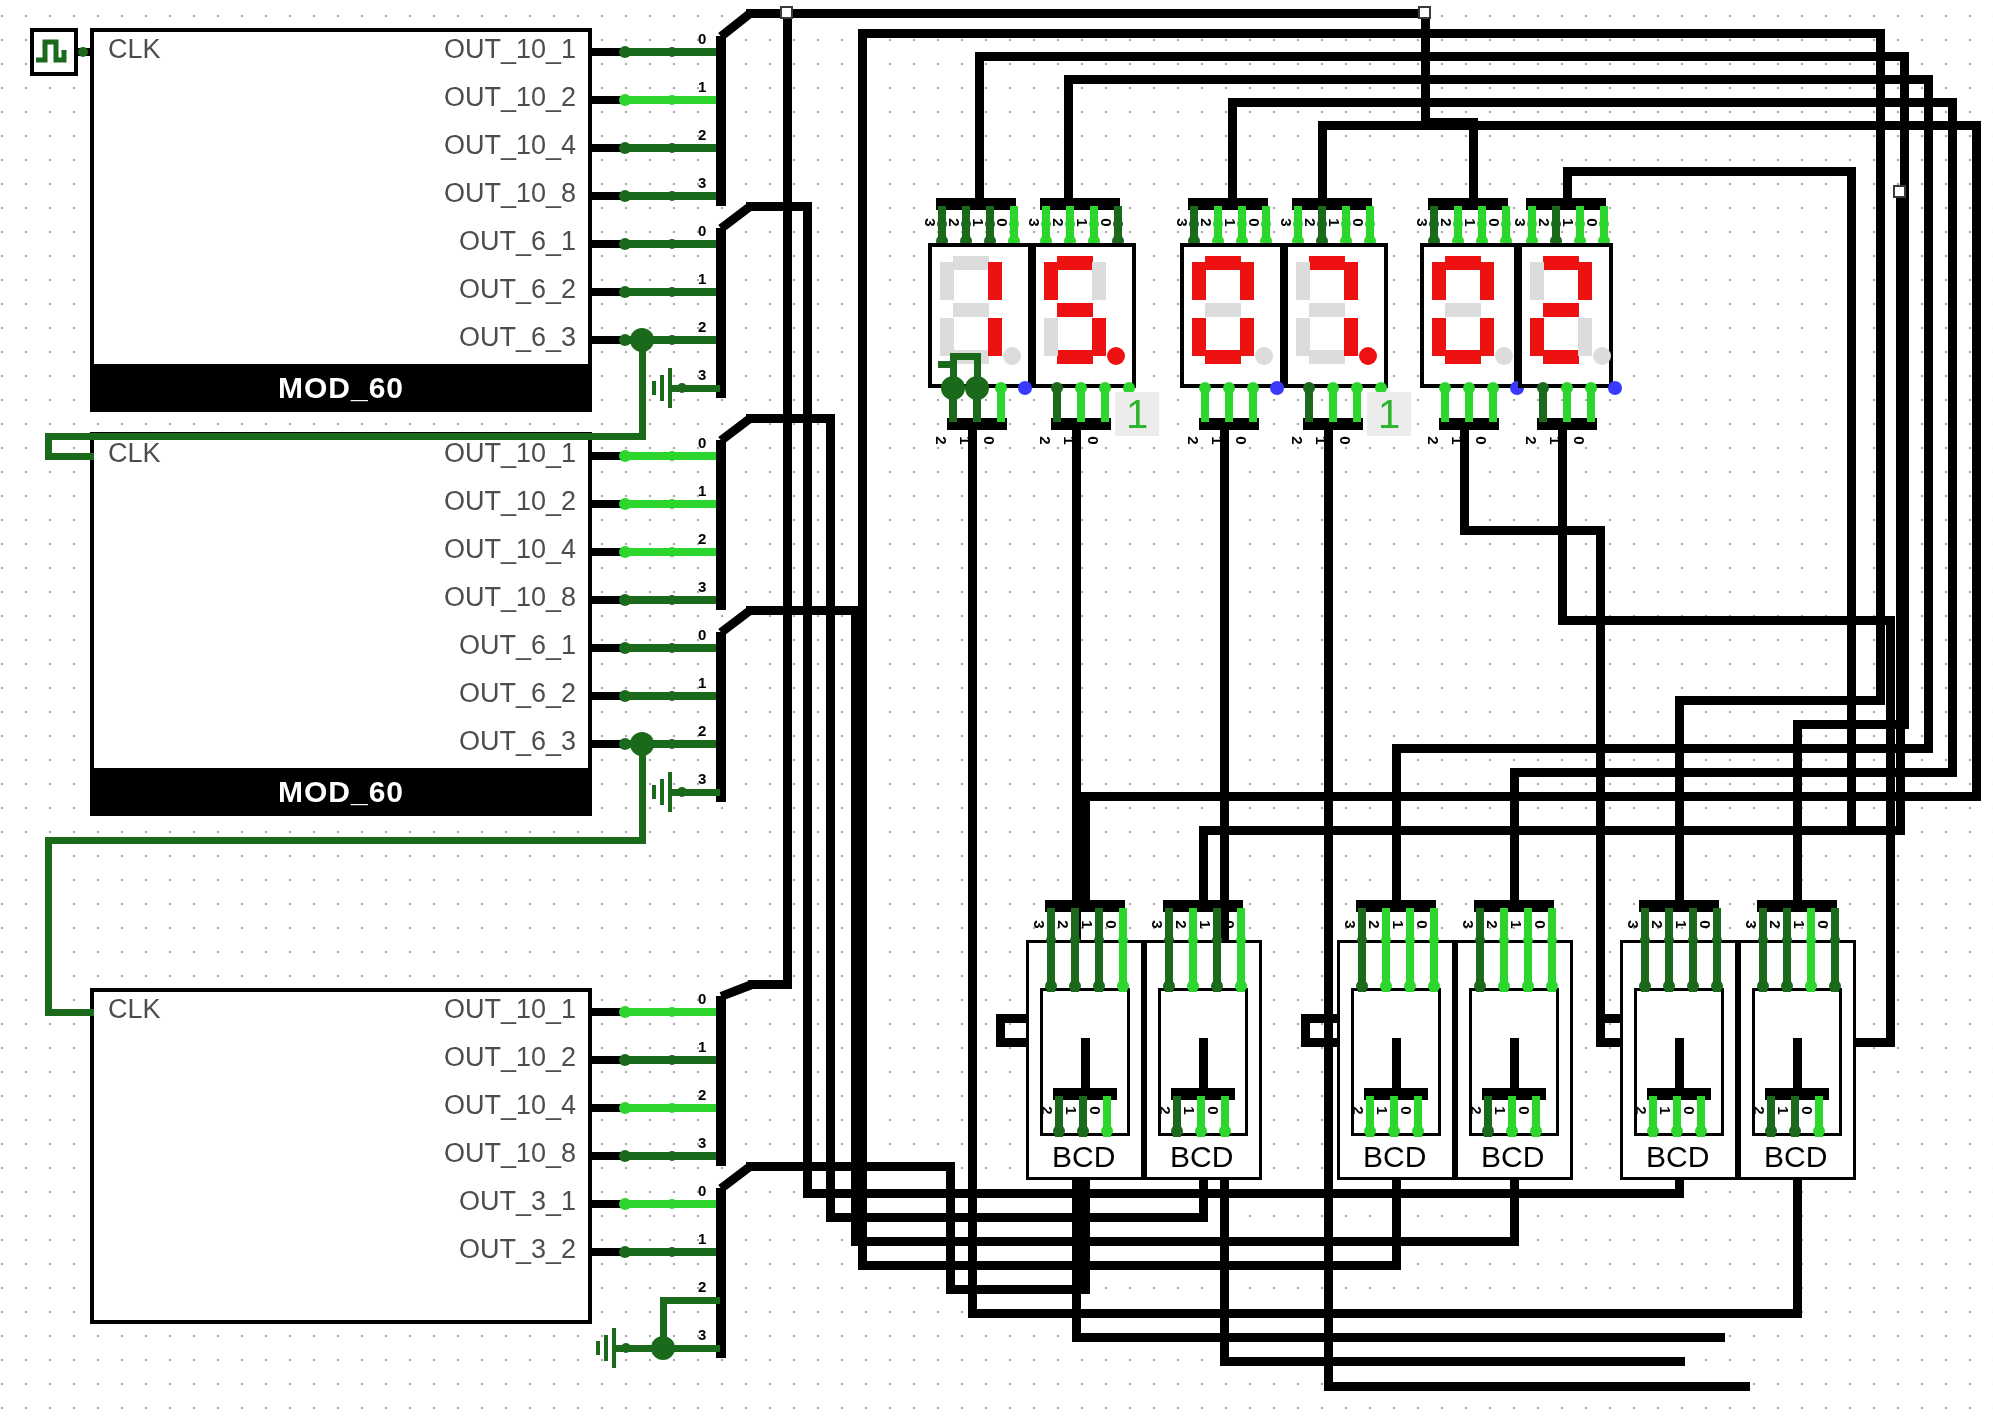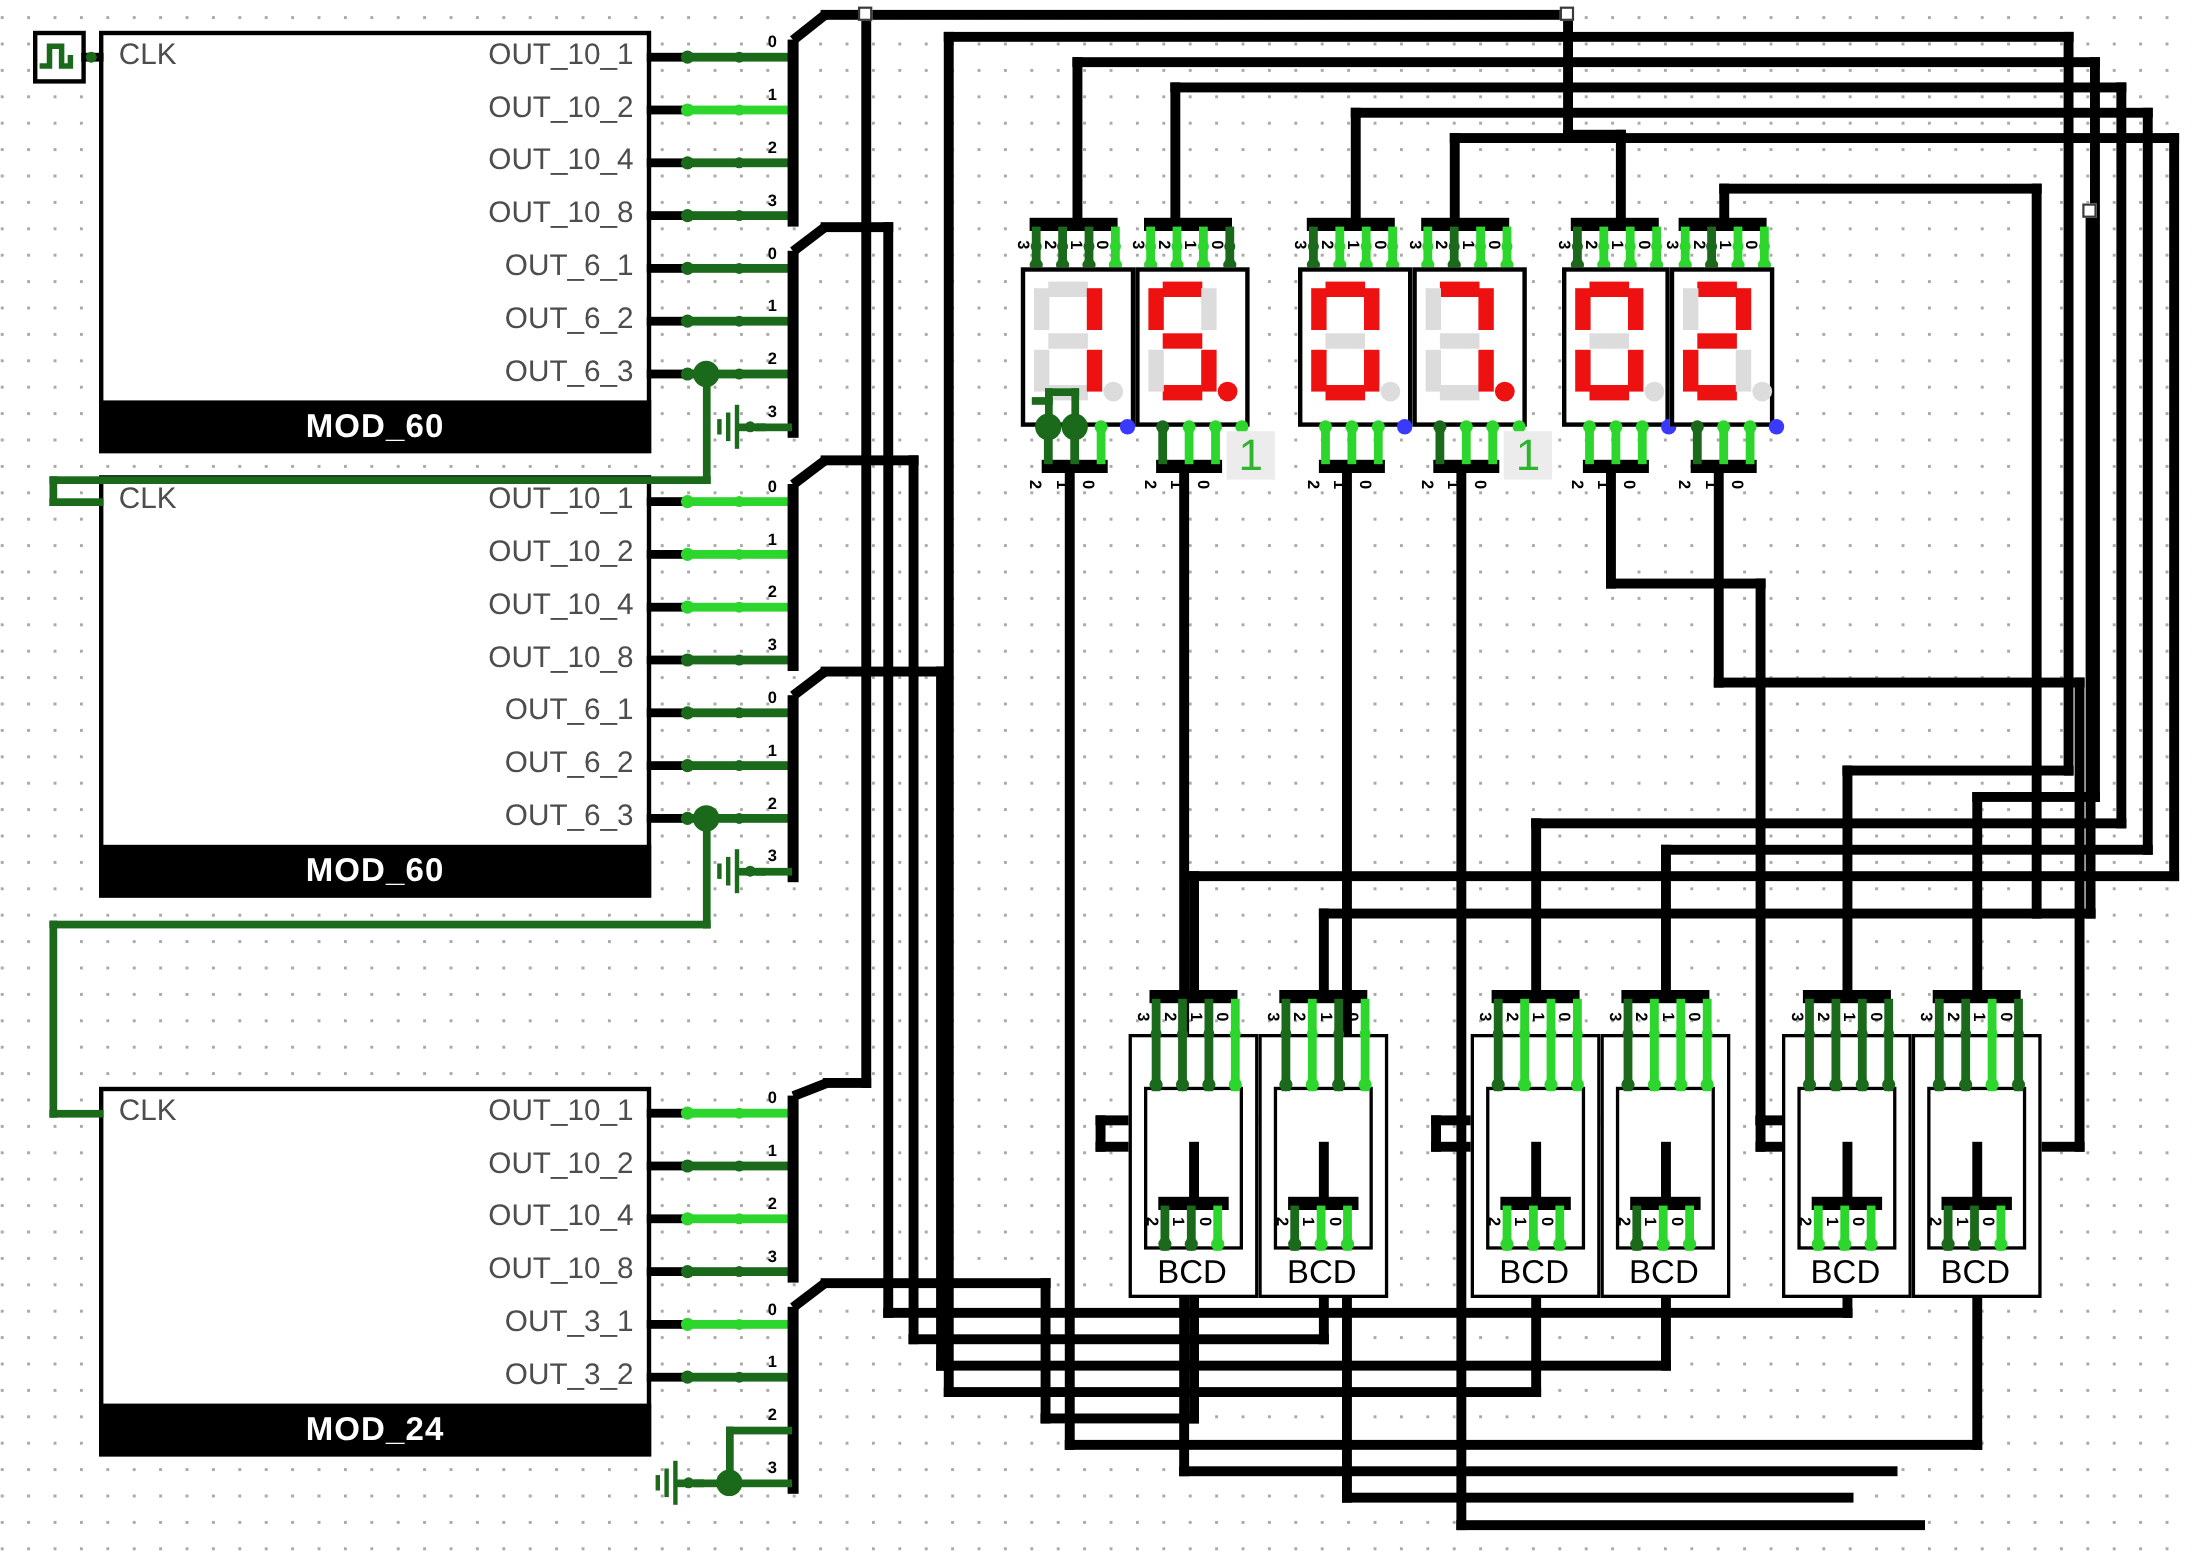--- a/index.html
+++ b/index.html
@@ -195,21 +195,20 @@
     <div style="position: absolute; left: 588px; top: 692px; width: 41px; height: 8px; background: rgb(0, 0, 0);"></div>
     <div style="position: absolute; left: 621px; top: 692px; width: 99px; height: 8px; background: rgb(27, 105, 27);"></div>
     <div style="position: absolute; left: 619px; top: 690px; width: 12px; height: 12px; background: rgb(27, 105, 27); border-radius: 50%;"></div>
     <div style="position: absolute; left: 667px; top: 691px; width: 10px; height: 10px; background: rgb(27, 105, 27); border-radius: 50%;"></div>
     <span class="pinlbl" style="left: auto; top: 726px; right: 1417px;">OUT_6_3</span>
     <div style="position: absolute; left: 588px; top: 740px; width: 41px; height: 8px; background: rgb(0, 0, 0);"></div>
     <div style="position: absolute; left: 621px; top: 740px; width: 99px; height: 8px; background: rgb(27, 105, 27);"></div>
     <div style="position: absolute; left: 619px; top: 738px; width: 12px; height: 12px; background: rgb(27, 105, 27); border-radius: 50%;"></div>
     <div style="position: absolute; left: 667px; top: 739px; width: 10px; height: 10px; background: rgb(27, 105, 27); border-radius: 50%;"></div>
     <div class="blk" style="left: 90px; top: 988px; width: 502px; height: 336px;"></div>
-    <div class="bar" style="left: 90px; top: 1276px; width: 502px; height: 48px;">MOD_24</div>
     <span class="pinlbl" style="left: 108px; top: 994px;">CLK</span>
     <span class="pinlbl" style="left: auto; top: 994px; right: 1417px;">OUT_10_1</span>
     <div style="position: absolute; left: 588px; top: 1008px; width: 41px; height: 8px; background: rgb(0, 0, 0);"></div>
     <div style="position: absolute; left: 621px; top: 1008px; width: 99px; height: 8px; background: rgb(45, 214, 45);"></div>
     <div style="position: absolute; left: 619px; top: 1006px; width: 12px; height: 12px; background: rgb(45, 214, 45); border-radius: 50%;"></div>
     <div style="position: absolute; left: 667px; top: 1007px; width: 10px; height: 10px; background: rgb(45, 214, 45); border-radius: 50%;"></div>
     <span class="pinlbl" style="left: auto; top: 1042px; right: 1417px;">OUT_10_2</span>
     <div style="position: absolute; left: 588px; top: 1056px; width: 41px; height: 8px; background: rgb(0, 0, 0);"></div>
     <div style="position: absolute; left: 621px; top: 1056px; width: 99px; height: 8px; background: rgb(27, 105, 27);"></div>
     <div style="position: absolute; left: 619px; top: 1054px; width: 12px; height: 12px; background: rgb(27, 105, 27); border-radius: 50%;"></div>

